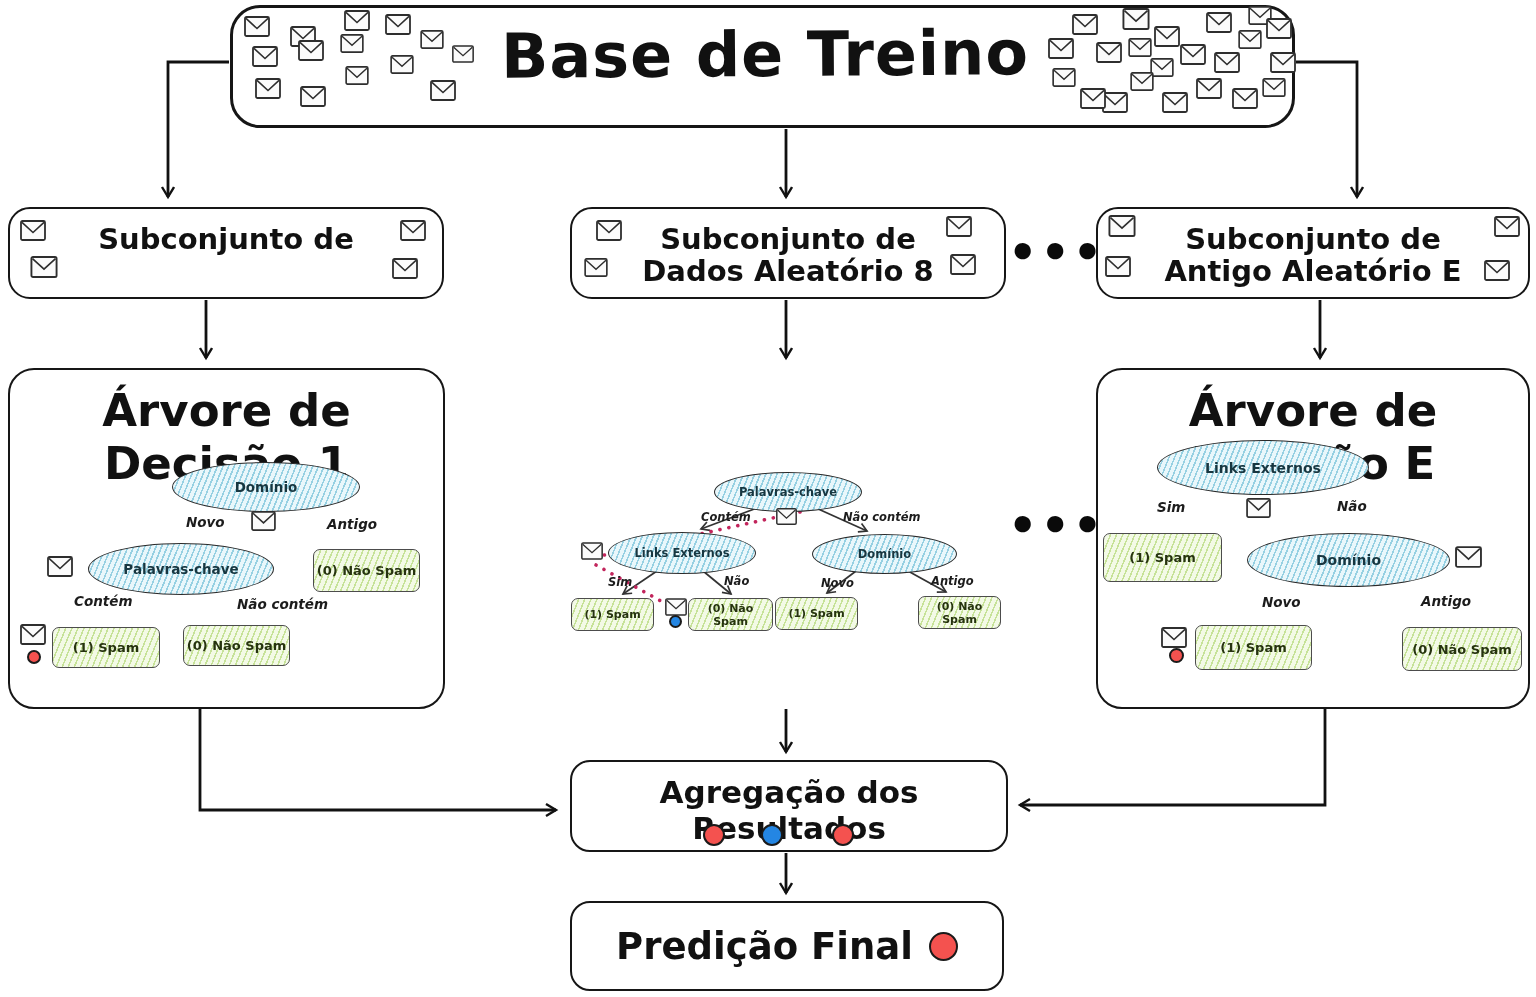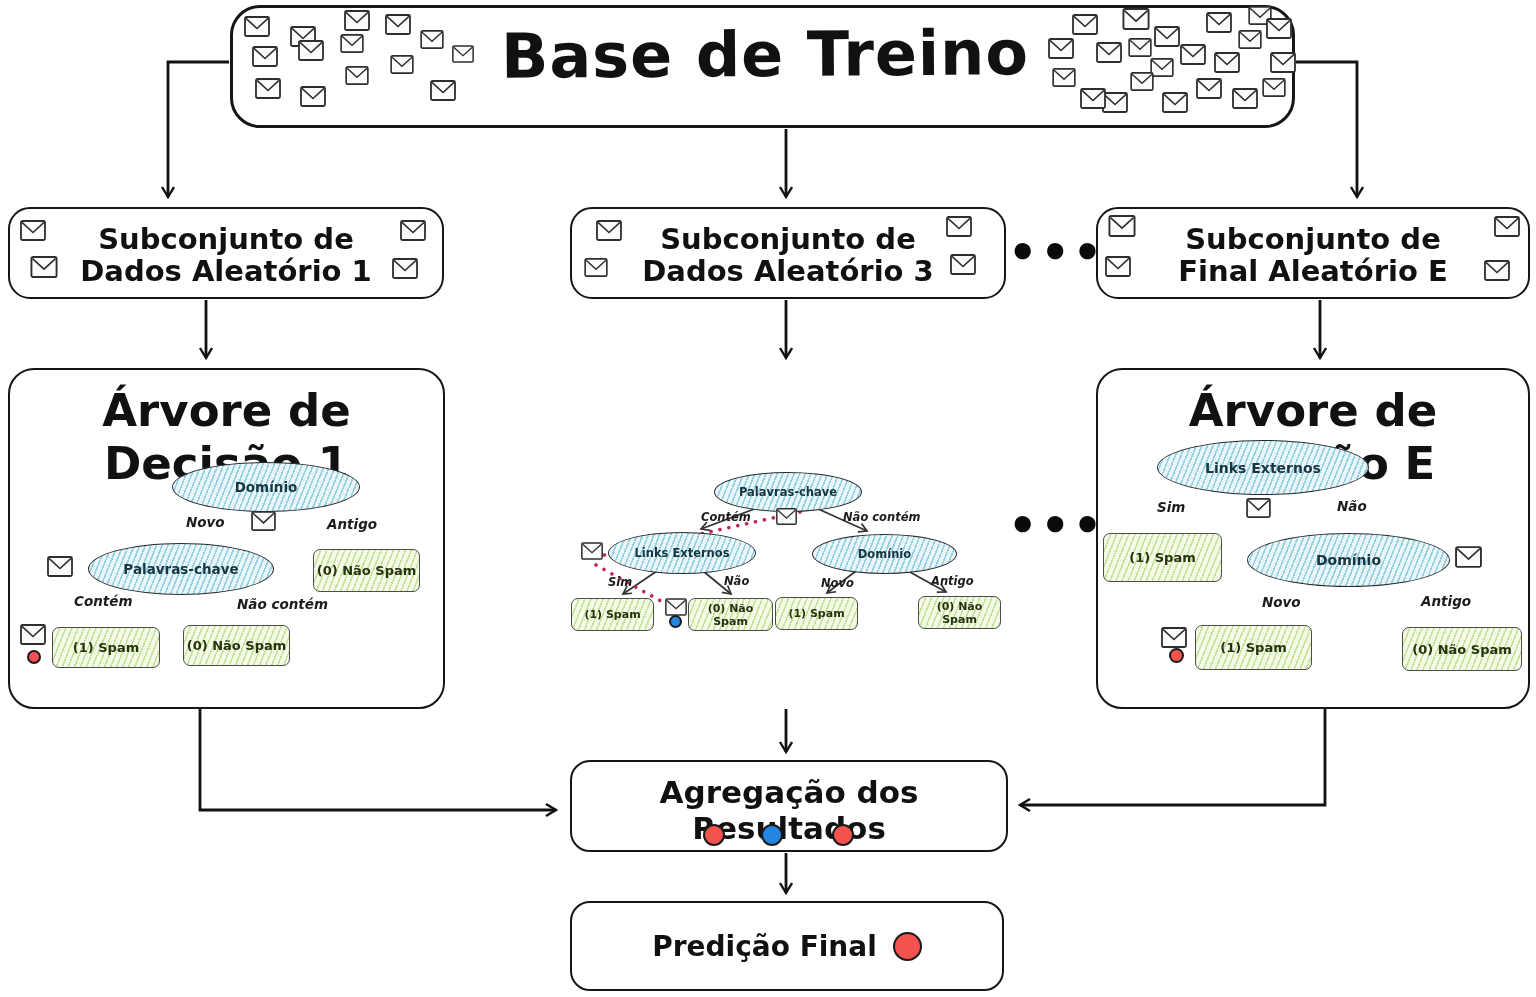--- a/index.html
+++ b/index.html
@@ -21,21 +21,21 @@
         background:repeating-linear-gradient(112deg,#96d0e2 0 1.6px,#e9f7fb 1.6px 5.2px)}
   .leaf{position:absolute;display:flex;align-items:center;justify-content:center;text-align:center;
         border:1.8px solid #4c4c4c;border-radius:7px;font-weight:600;color:#26330f;
         background:repeating-linear-gradient(112deg,#c6e298 0 1.5px,#f3fae6 1.5px 5.6px)}
   .elabel{position:absolute;font-weight:600;color:#1c1c1c;white-space:nowrap;font-style:italic}
   .mini-dot,.vote-dot{position:absolute;border-radius:50%;border:2.2px solid #1a1a1a;box-sizing:border-box}
   .vote-red{background:#f4524f}
   .vote-blue{background:#2486e3}
   .agg-title{position:absolute;width:100%;top:12px;text-align:center;font-size:31px;font-weight:700}
   .final-row{position:absolute;inset:0;display:flex;align-items:center;justify-content:center;gap:16px}
-  .final-label{font-size:28px;font-weight:700}
+  .final-label{font-size:37px;font-weight:700}
   .final-dot{width:29px;height:29px;border-radius:50%;border:2.4px solid #1a1a1a;box-sizing:border-box}
 </style>
 </head>
 <body>
 
 <div class="canvas">
 
   <svg class="overlay" width="1536" height="997">
     <defs>
       <marker id="ah" markerWidth="16" markerHeight="16" refX="11" refY="7" orient="auto" markerUnits="userSpaceOnUse">
@@ -84,31 +84,31 @@
       <path d="M1266 516 L1456 556"></path>
       <path d="M1461 570 L1194 638"></path>
     </g>
   </svg>
 
   <div class="box" style="left:230px;top:5px;width:1065px;height:123px;border-radius:30px"></div>
   <div class="base-title">Base de Treino</div>
 
   <div class="box thin" style="left:8px;top:207px;width:436px;height:92px;border-radius:22px">
     <div class="subset-text">
-      <span>Subconjunto de</span><br><span>Dados Aleatório 1</span>
+      <span>Subconjunto de</span><br>
     </div>
   </div>
   <div class="box thin" style="left:570px;top:207px;width:436px;height:92px;border-radius:22px">
     <div class="subset-text">
-      <span>Subconjunto de</span><br><span>Dados Aleatório 3</span>
+      <span>Subconjunto de</span><br><span>Dados Aleatório 8</span>
     </div>
   </div>
   <div class="box thin" style="left:1096px;top:207px;width:434px;height:92px;border-radius:22px">
     <div class="subset-text">
-      <span>Subconjunto de</span><br><span>Final Aleatório E</span>
+      <span>Subconjunto de</span><br><span>Antigo Aleatório E</span>
     </div>
   </div>
   <div class="ellipsis" style="left:1008px;top:225px">•••</div>
 
   <div class="box thin" style="left:8px;top:368px;width:437px;height:341px;border-radius:26px">
     <div class="tree-title">Árvore de Decisão 1</div>
   </div>
   <div class="node" style="left:172px;top:462px;width:186px;height:48px;font-size:13.5px">Domínio</div>
   <div class="node" style="left:88px;top:543px;width:184px;height:50px;font-size:13.5px">Palavras-chave</div>
   <span class="elabel" style="left:186px;top:514px;font-size:13.5px">Novo</span>

